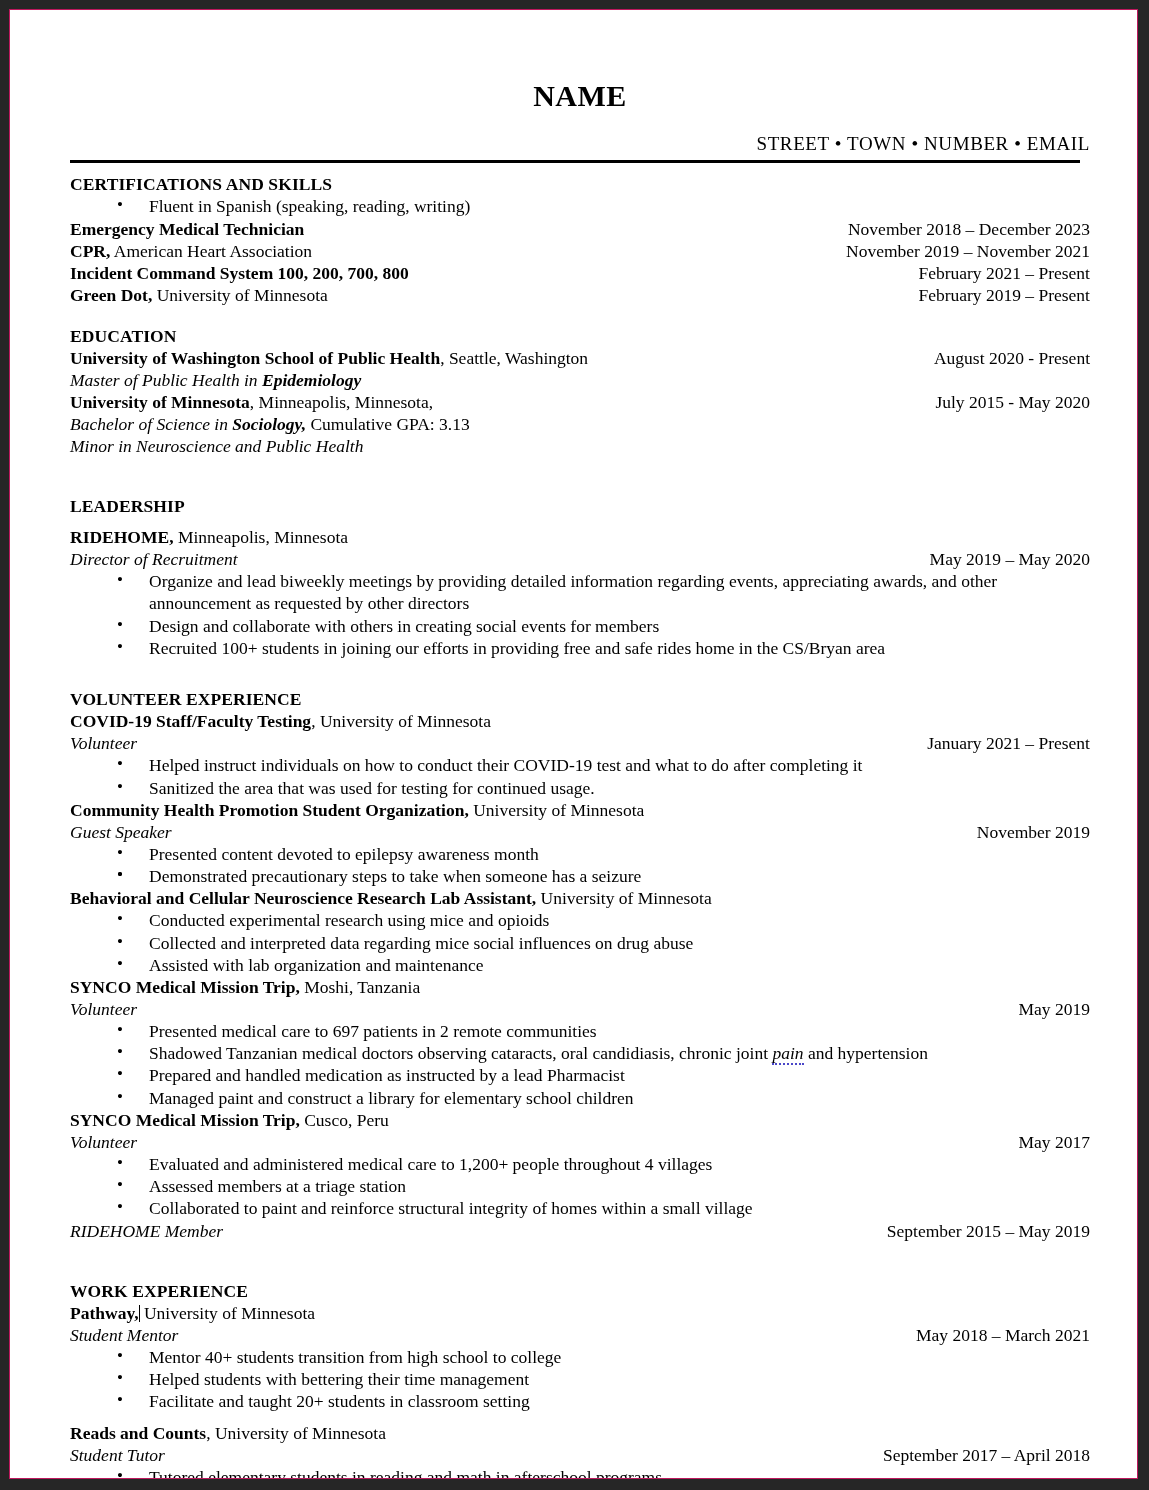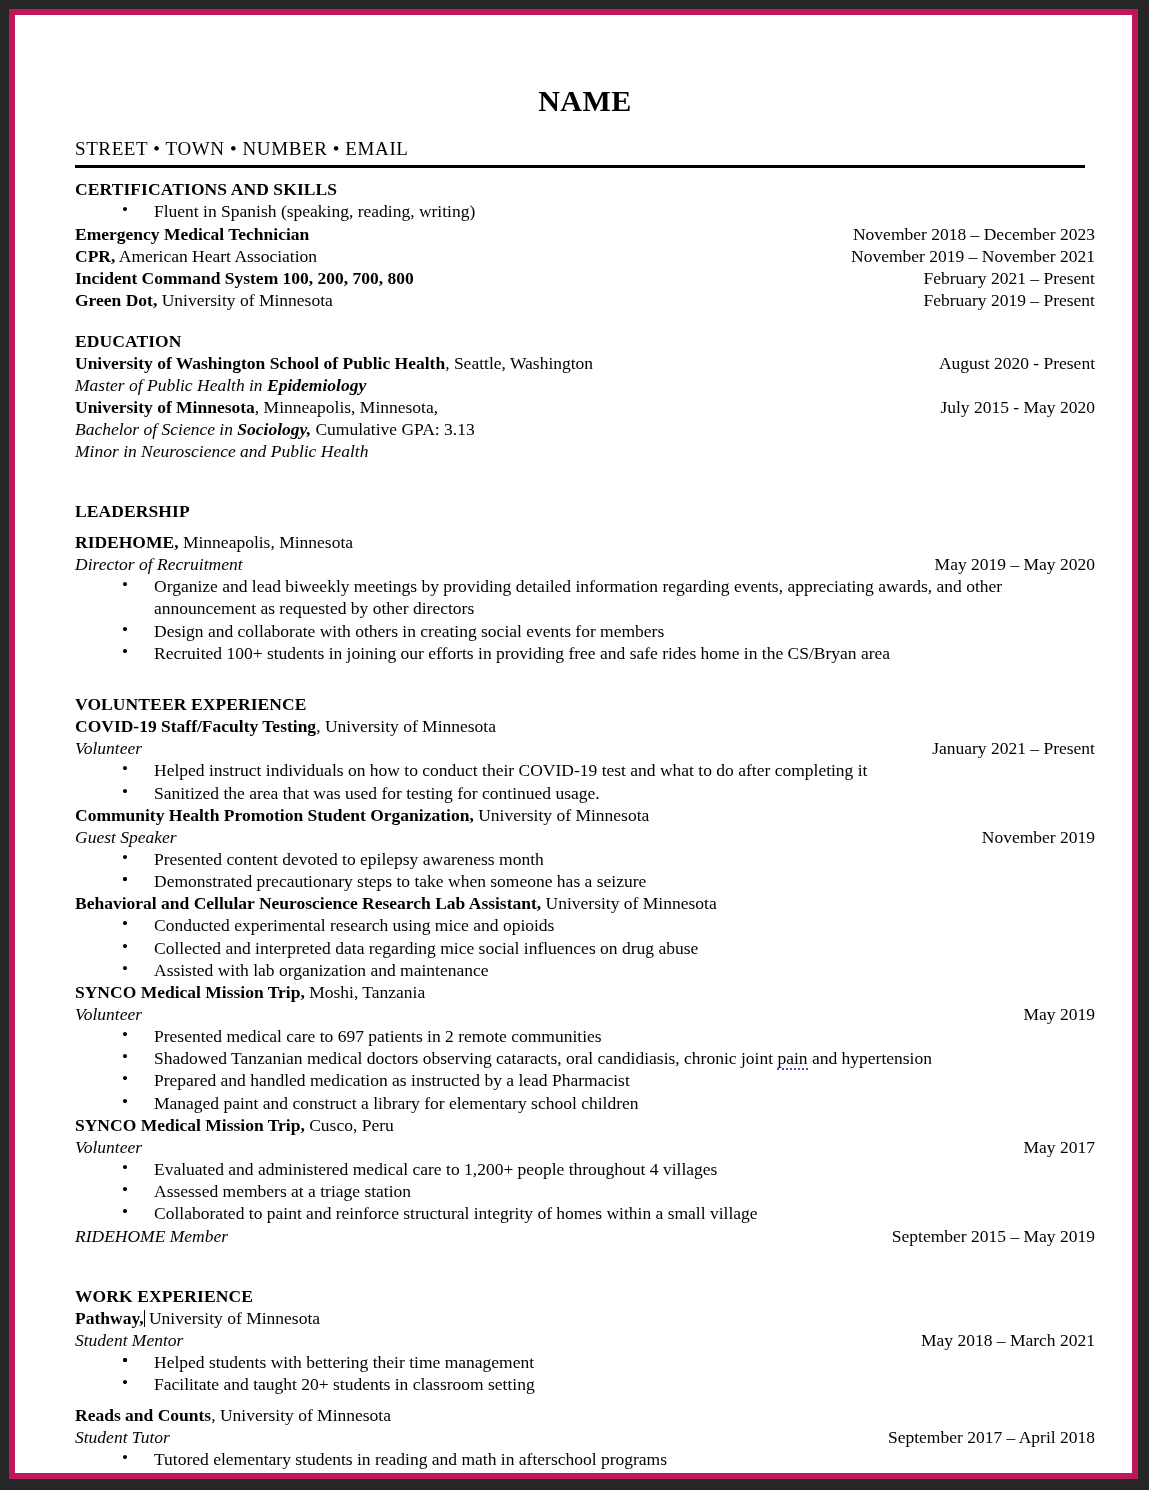--- a/index.html
+++ b/index.html
@@ -21,21 +21,21 @@
     background: #262626;
     box-sizing: border-box;
   }
   .page {
     position: absolute;
     left: 9px;
     top: 9px;
     width: 1129px;
     height: 1470px;
     background: #ffffff;
-    border: 6px solid #be185d;
+    border: 1px solid #be185d;
     box-sizing: border-box;
     overflow: hidden;
   }
   .content {
     position: absolute;
     left: 60px;
     top: 0;
     width: 1020px;
   }
 
@@ -43,21 +43,21 @@
   .doc-name {
     text-align: center;
     font-weight: bold;
     font-size: 30px;
     letter-spacing: 0.5px;
     margin: 0;
     padding-top: 70px;
     line-height: 1.05;
   }
   .doc-contact {
-    text-align: left;
+    text-align: right;
     font-size: 19px;
     letter-spacing: 0.6px;
     margin: 0;
     padding-top: 22px;
     line-height: 1.1;
   }
   .hrule {
     border: 0;
     border-top: 3px solid #000;
     margin: 6px 0 0 0;
@@ -109,20 +109,21 @@
     top: -1px;
     font-size: 17px;
   }
   .gap-sm { height: 9px; }
   .gap-md { height: 19px; }
   .gap-lg { height: 28px; }
 
   .spell {
     border-bottom: 2px dotted #4a46c8;
     padding-bottom: 0px;
+    font-style: italic;
   }
   .caret {
     display: inline-block;
     width: 1px;
     height: 17px;
     background: #000;
     vertical-align: -3px;
     margin: 0 0px 0 0px;
   }
 </style>
@@ -223,21 +224,21 @@
         <span class="date">September 2015 – May 2019</span>
       </div>
 
       <div class="gap-lg"></div>
 
       <div class="section-head">WORK EXPERIENCE</div>
       <div id="work-entries">
           <div class="row"><span class="b">Pathway,</span><span class="caret"></span><span> University of Minnesota</span></div>
           <div class="row"><span class="i">Student Mentor</span><span class="date">May 2018 – March 2021</span></div>
           <ul class="bullets">
-            <li><span class="bul">•</span></li>
+            <li><span class="bul">•</span><span>Mentor 40+ students transition from high school to college</span></li>
             <li><span class="bul">•</span><span>Helped students with bettering their time management</span></li>
             <li><span class="bul">•</span><span>Facilitate and taught 20+ students in classroom setting</span></li>
           </ul>
           <div class="gap-sm"></div>
           <div class="row"><span class="b">Reads and Counts</span><span>, University of Minnesota</span></div>
           <div class="row"><span class="i">Student Tutor</span><span class="date">September 2017 – April 2018</span></div>
           <ul class="bullets">
             <li><span class="bul">•</span><span>Tutored elementary students in reading and math in afterschool programs</span></li>
           </ul>
         </div>

